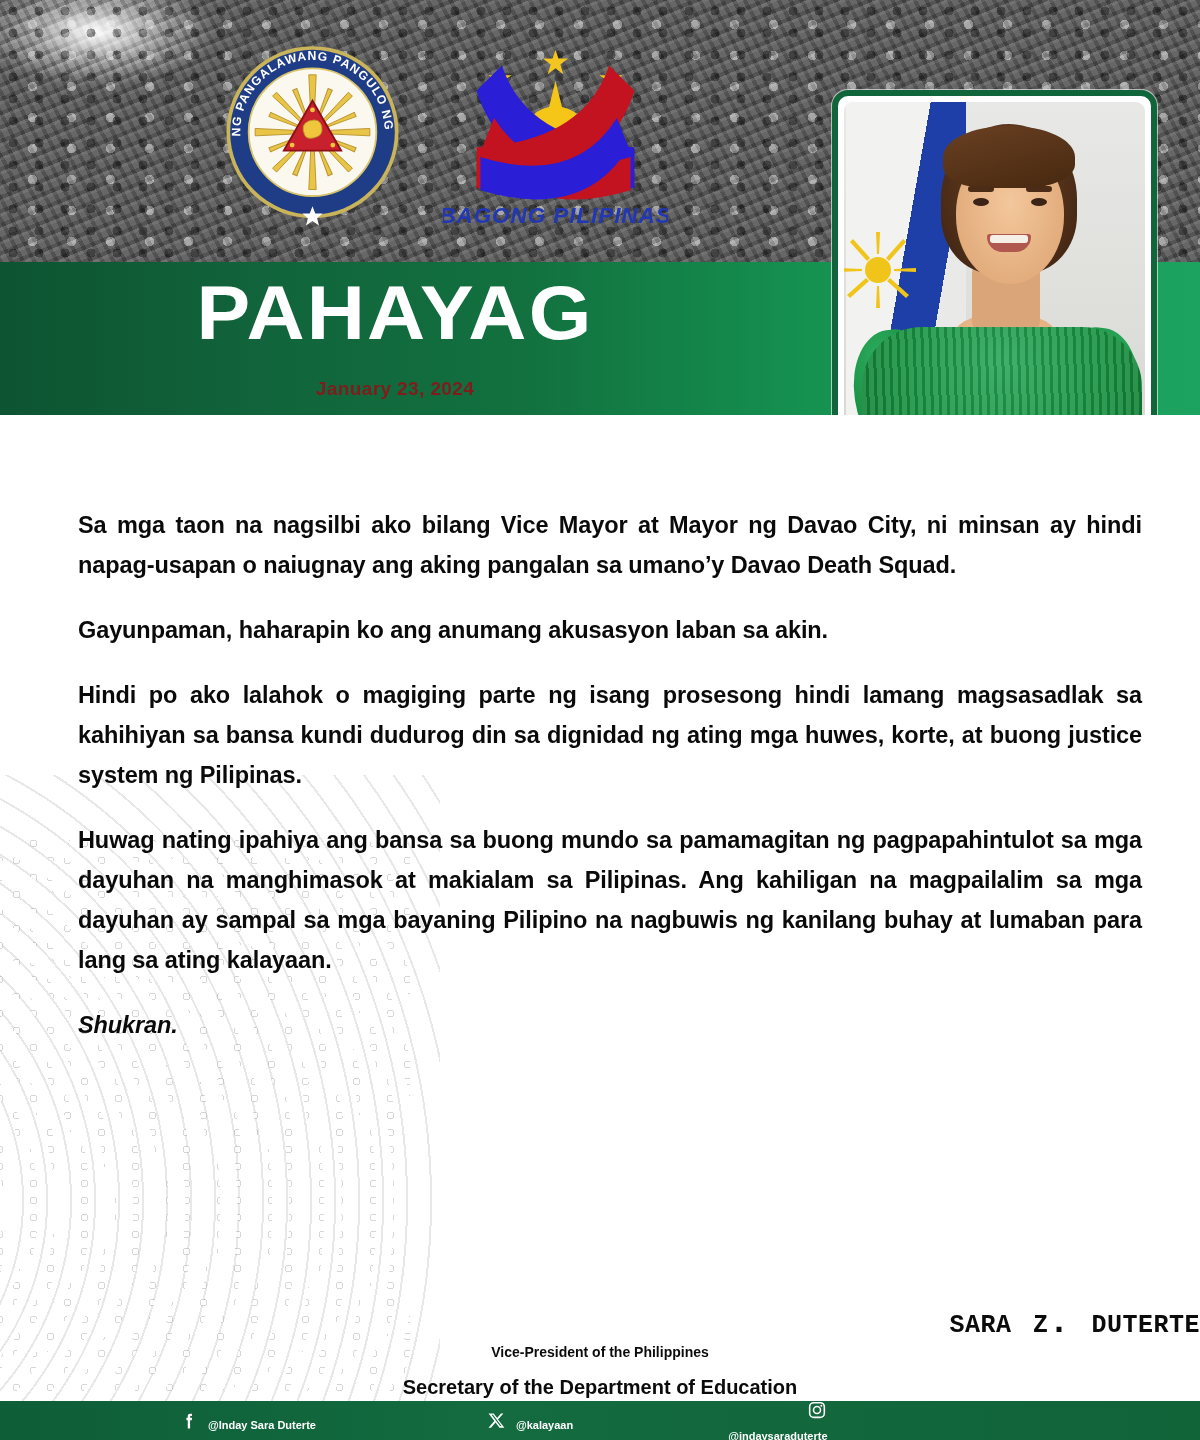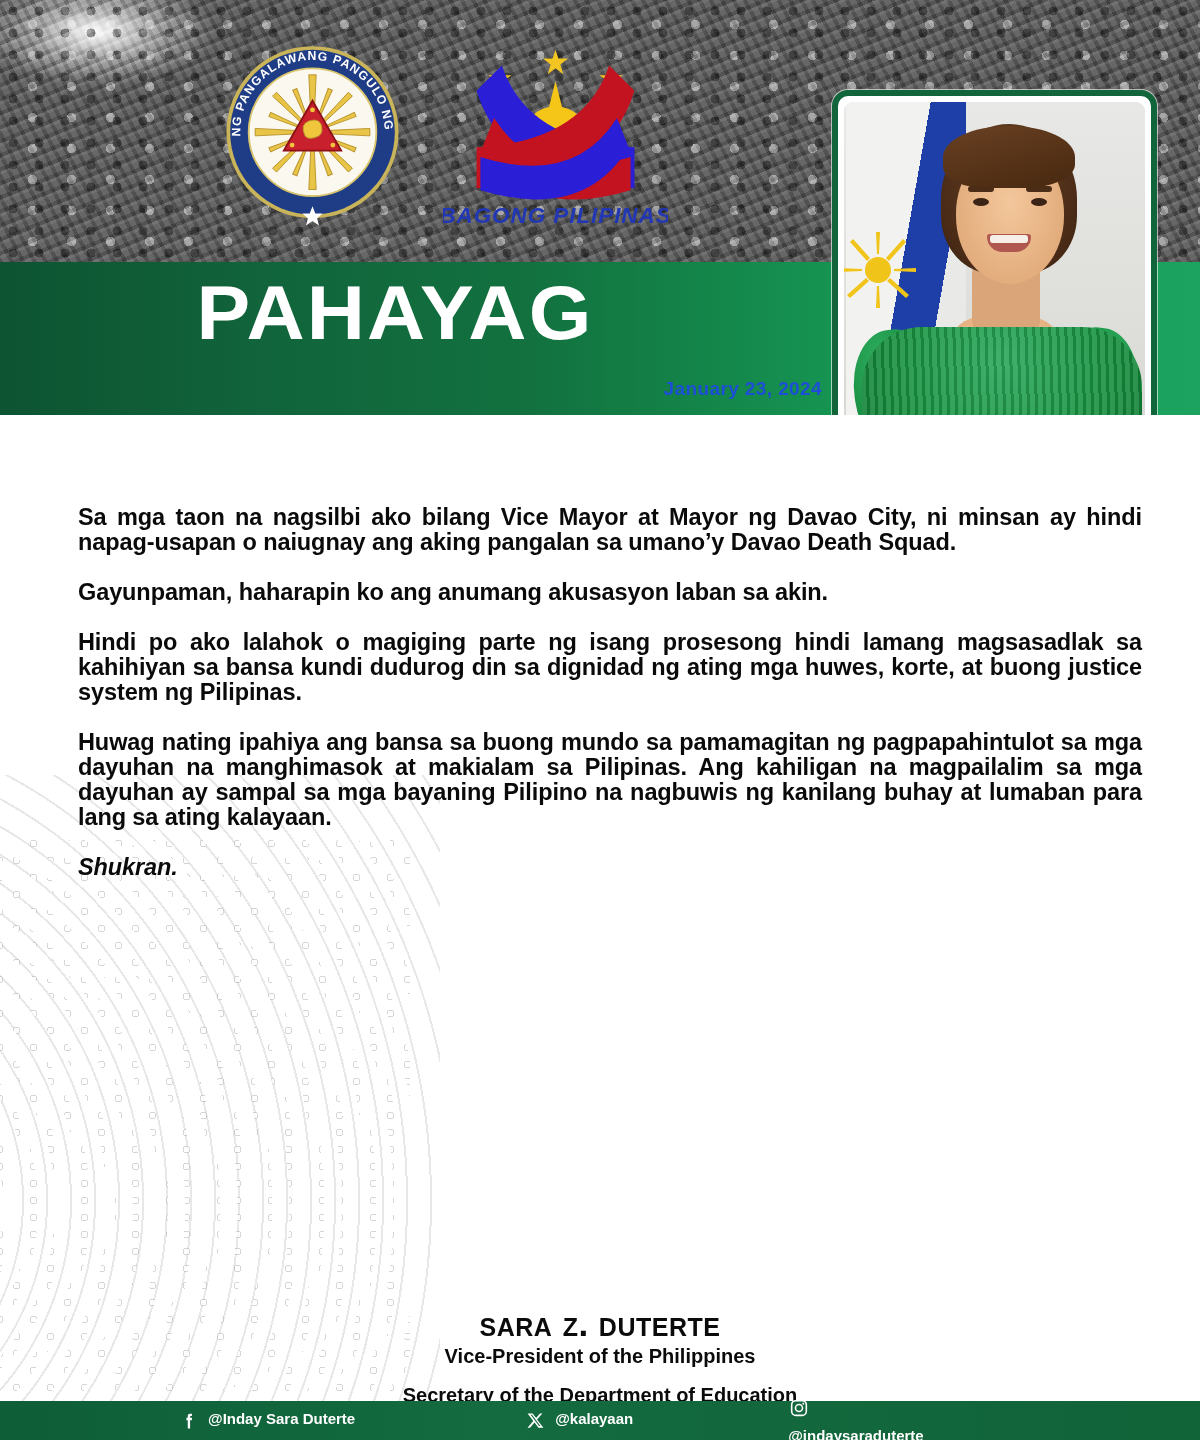--- a/index.html
+++ b/index.html
@@ -56,22 +56,22 @@
     position:absolute;left:0;top:262px;width:1200px;height:153px;
     background:linear-gradient(90deg,#0d5432 0%, #11643b 22%, #12713f 44%, #169a55 74%, #1ca35f 100%);
   }
   .band-title{
     position:absolute;left:0;top:275px;width:790px;text-align:center;
     color:#fff;font-size:76px;font-weight:bold;letter-spacing:2px;line-height:1;
     font-family:"Liberation Sans", sans-serif;
     transform:scaleX(1.06);
   }
   .band-date{
-    position:absolute;left:0;top:378px;width:790px;text-align:right;
-    color:#1d4ed8;font-size:19px;font-weight:bold;letter-spacing:.4px;padding-left:32px;
+    position:absolute;left:0;top:378px;width:790px;text-align:center;
+    color:#7f1d1d;font-size:19px;font-weight:bold;letter-spacing:.4px;
   }
 
   
   .portrait-frame{
     position:absolute;left:832px;top:90px;width:325px;height:388px;
     border:6px solid #10663a;border-radius:16px;background:#ffffff;
     box-sizing:border-box;padding:6px;
     box-shadow:0 0 0 1px rgba(255,255,255,.6);
   }
   .portrait-inner{
@@ -137,45 +137,45 @@
     opacity:.85;pointer-events:none;
   }
   .watermark2{
     position:absolute;left:-260px;top:360px;width:700px;height:760px;
     background:repeating-radial-gradient(circle at 6% 56%, rgba(178,178,182,.30) 0 2px, rgba(0,0,0,0) 2px 24px);
     pointer-events:none;
   }
 
   .body-text{
     position:absolute;left:78px;top:90px;width:1064px;
-    font-size:23.5px;line-height:25px;font-weight:bold;color:#0a0a0a;
+    font-size:23.5px;line-height:40px;font-weight:bold;color:#0a0a0a;
     letter-spacing:-.1px;
   }
   .body-text p{margin:0 0 25px 0;text-align:justify;}
   .body-text p:last-child{margin-bottom:0;font-style:italic;}
 
   
   .signature{
     position:absolute;left:0;top:1305px;width:1200px;text-align:center;color:#0b0b0b;
   }
   .sig-name{
-    font-family:Liberation Sans, sans-serif;font-weight:bold;font-size:35px;
+    font-family:Liberation Mono, monospace;font-weight:bold;font-size:35px;
     letter-spacing:.5px;line-height:1.06;
-    font-variant:small-caps;text-transform:lowercase;
-  }
-  .sig-role1{font-size:20px;font-weight:bold;line-height:1.35;margin-top:1px;}
+    font-variant:small-caps;text-transform:lowercase;text-align:right;
+  }
+  .sig-role1{font-size:14px;font-weight:bold;line-height:1.35;margin-top:1px;}
   .sig-role2{font-size:20px;font-weight:bold;line-height:1.35;margin-top:12px;}
 
   
   .footer{
     position:absolute;left:0;top:1401px;width:1200px;height:39px;
     background:linear-gradient(90deg,#0e5e38 0%, #136b3f 40%, #116338 100%);
     display:flex;align-items:center;
   }
-  .f-item{display:flex;align-items:flex-start;gap:9px;color:#fff;font-size:15px;font-weight:bold;}
+  .f-item{display:flex;align-items:flex-end;gap:9px;color:#fff;font-size:11px;font-weight:bold;}
   .f-item.fb{margin-left:178px;}
   .f-item.tw{margin-left:170px;}
   .f-item.ig{margin-left:155px;flex-direction:column;}
   .f-icon{display:inline-flex;align-items:center;justify-content:center;width:21px;height:21px;color:#fff;}
   .f-icon svg{display:block;}
 </style>
 </head>
 <body>
 
 <div class="poster">

